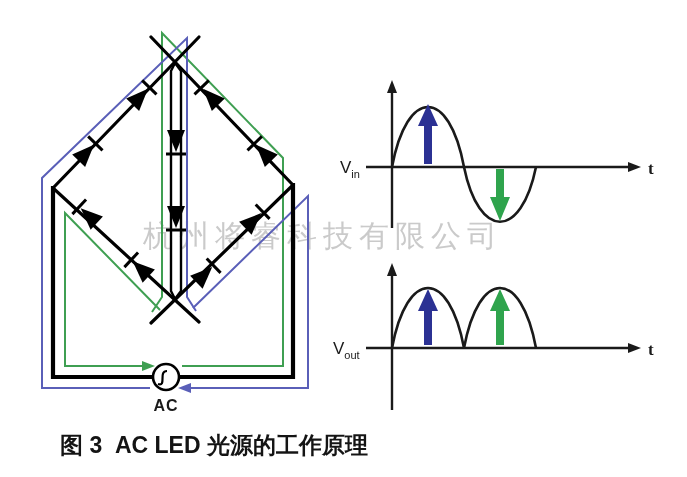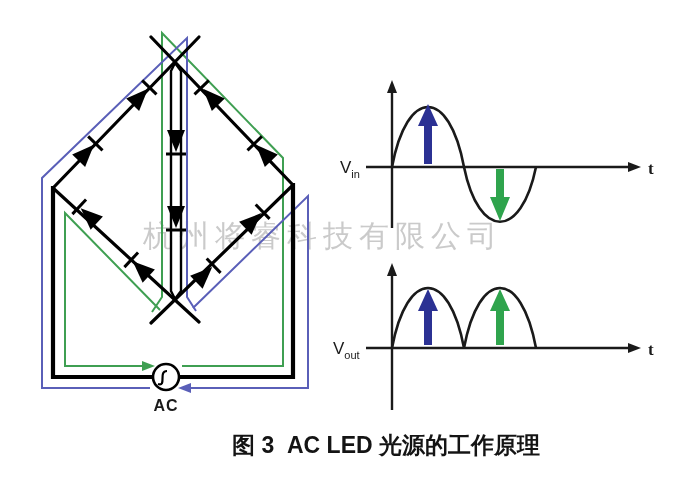--- a/index.html
+++ b/index.html
@@ -2,21 +2,21 @@
 <html><head>
 <meta charset="utf-8">
 <style>
   html,body{margin:0;padding:0;background:#ffffff;}
   #stage{position:relative;width:687px;height:477px;background:#ffffff;overflow:hidden;
          font-family:"Liberation Sans",sans-serif;}
   #watermark{position:absolute;left:143px;top:216px;width:420px;font-size:30px;
              letter-spacing:6px;color:#bdbdbd;opacity:.8;white-space:nowrap;z-index:1;
              font-family:"Liberation Sans",sans-serif;}
   #figure-svg{position:absolute;left:0;top:0;z-index:2;}
-  #caption{position:absolute;left:60px;top:430px;width:480px;text-align:right;
+  #caption{position:absolute;left:60px;top:430px;width:480px;text-align:left;
            font-size:23px;font-weight:600;color:#141414;white-space:pre;z-index:3;
            font-family:"Liberation Sans",sans-serif;}
   .wire-black{stroke:#000;stroke-width:4.2;fill:none;stroke-linecap:square;}
   .arm-black{stroke:#000;stroke-width:3.2;fill:none;stroke-linecap:round;}
   .col-black{stroke:#000;stroke-width:2.4;fill:none;}
   .trace-green{stroke:#3f9f52;stroke-width:2;fill:none;stroke-linejoin:miter;}
   .trace-blue{stroke:#5a5fb8;stroke-width:2;fill:none;stroke-linejoin:miter;}
   .fill-green{fill:#3f9f52;}
   .fill-blue{fill:#5a5fb8;}
   .axis{stroke:#1a1a1a;stroke-width:2.4;fill:none;}

